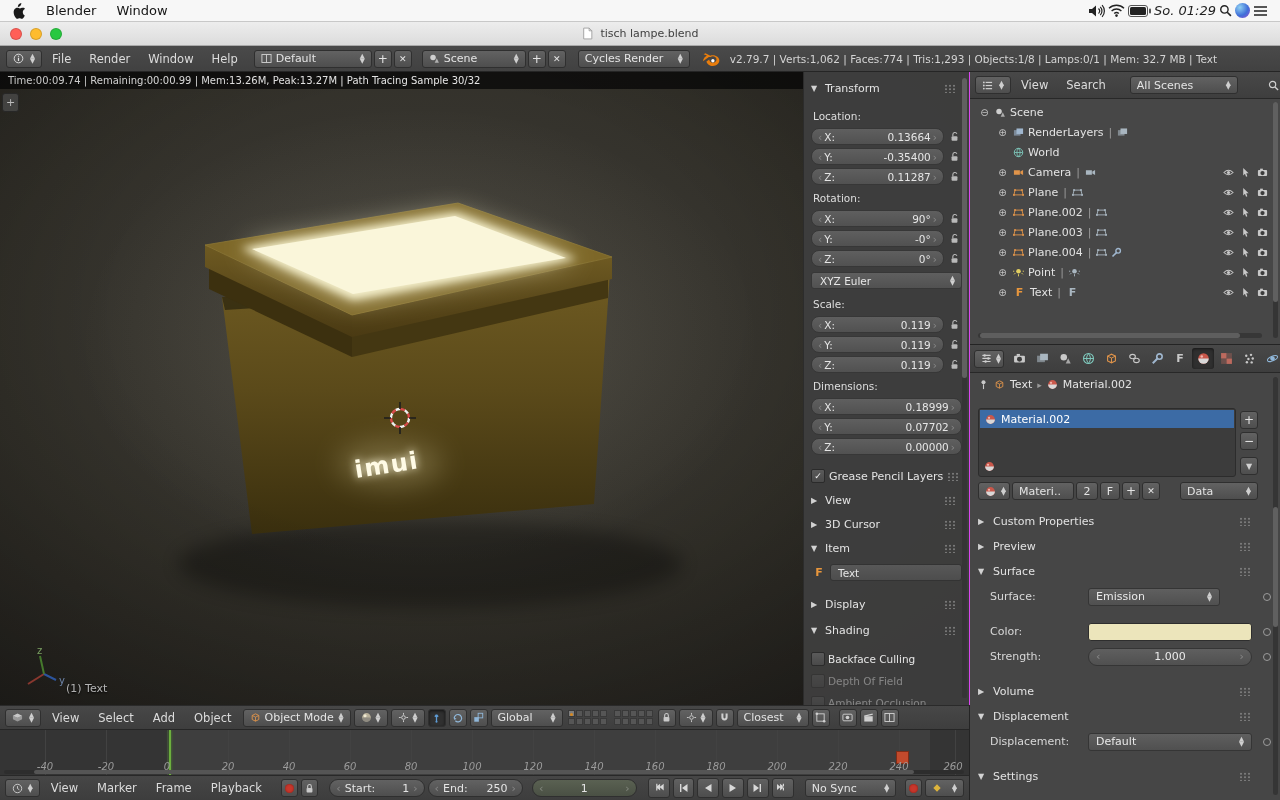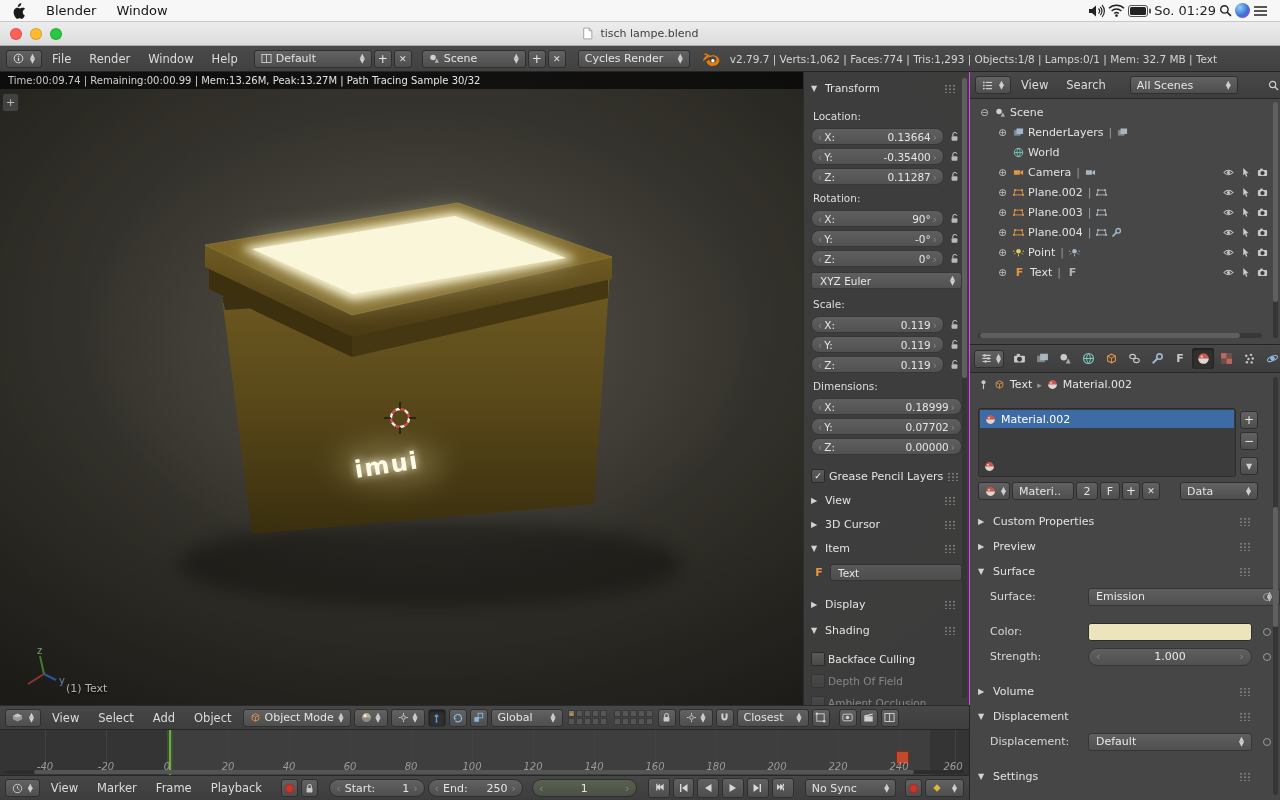--- a/index.html
+++ b/index.html
@@ -7,21 +7,21 @@
           font-family:"DejaVu Sans","Liberation Sans",sans-serif;cursor:default;}
   .abs{position:absolute;box-sizing:border-box;}
   .ic{width:13px;height:13px;display:inline-block;vertical-align:middle;flex:none;}
   .ic.s{width:11px;height:11px;}
   .ic.xs{width:10px;height:10px;}
 
   
   #menubar{left:0;top:0;width:1280px;height:22px;background:#f7f7f7;border-bottom:1px solid #c8c8c8;
            display:flex;align-items:center;font-size:13px;color:#151515;padding:0 12px;gap:20px;z-index:50;}
   #menubar .appname{font-weight:normal;}
-  #menubar .mright{margin-left:auto;display:flex;align-items:center;gap:3px;color:#222;}
+  #menubar .mright{margin-left:auto;display:flex;align-items:center;gap:3px;color:#222;font-style:italic;}
   .siri{width:15px;height:15px;border-radius:50%;background:radial-gradient(circle at 32% 30%,#8fd0f2,#3f6fd8 55%,#9a4fd0);}
   #titlebar{left:0;top:22px;width:1280px;height:24px;background:linear-gradient(#ededed,#dcdcdc);
             border-bottom:1px solid #aaa;display:flex;align-items:center;justify-content:center;
             font-size:11px;color:#404040;gap:6px;}
   .tl{position:absolute;top:6px;width:12px;height:12px;border-radius:50%;border:1px solid rgba(0,0,0,.15);box-sizing:border-box;}
   .tl.r{left:10px;background:#ff5f57}.tl.y{left:30px;background:#febc2e}.tl.g{left:50px;background:#28c840}
 
   
   .bmenu{color:#dcdcdc;font-size:11.5px;padding:0 8px;white-space:nowrap;}
   .w{display:inline-flex;align-items:center;gap:4px;height:18px;padding:0 6px;box-sizing:border-box;
@@ -956,20 +956,42 @@
           <svg class="ic s" viewBox="0 0 12 12">
               <use href="#s-cam"></use>
             </svg>
         </span>
       </div>
       <div class="ol-row" style="padding-left:26px">
         <span class="exp p"></span>
         <svg class="ic s c-or" viewBox="0 0 12 12">
             <use href="#s-plane"></use>
           </svg>
+        <span>Plane</span>
+        <span class="olsep"></span>
+        <svg class="ic s c-da" viewBox="0 0 12 12">
+            <use href="#s-plane"></use>
+          </svg>
+        <span class="ric">
+          <svg class="ic s" viewBox="0 0 12 12">
+              <use href="#s-eye"></use>
+            </svg>
+          <svg class="ic s" viewBox="0 0 12 12">
+              <use href="#s-cursor"></use>
+            </svg>
+          <svg class="ic s" viewBox="0 0 12 12">
+              <use href="#s-cam"></use>
+            </svg>
+        </span>
+      </div>
+      <div class="ol-row" style="padding-left:26px">
+        <span class="exp p"></span>
+        <svg class="ic s c-or" viewBox="0 0 12 12">
+            <use href="#s-plane"></use>
+          </svg>
         <span>Plane.002</span>
         <span class="olsep"></span>
         <svg class="ic s c-da" viewBox="0 0 12 12">
             <use href="#s-plane"></use>
           </svg>
         <span class="ric">
           <svg class="ic s" viewBox="0 0 12 12">
               <use href="#s-eye"></use>
             </svg>
           <svg class="ic s" viewBox="0 0 12 12">
@@ -1211,21 +1233,21 @@
         <span class="grip"></span>
       </div>
     <div class="ph" style="top:218px">
         <span class="tri o"></span>
         <span>Surface</span>
         <span class="grip"></span>
       </div>
 
     <div class="prow" style="left:20px;top:245px;width:270px">
       <span class="plab">Surface:</span>
-      <span class="pwid" style="position:absolute;left:98px;width:192px">
+      <span class="pwid" style="position:absolute;left:98px;width:132px">
           <span>Emission</span>
           <span class="updn"></span>
         </span>
       <span class="keydot" style="position:absolute;left:268px"></span>
     </div>
     <div class="prow" style="left:20px;top:280px;width:270px">
       <span class="plab">Color:</span>
       <span class="pwid" style="position: absolute; left: 98px; width: 164px; border: 1px solid rgb(46, 46, 46); background: rgb(236, 229, 187);"></span>
       <span class="keydot" style="position:absolute;left:268px"></span>
     </div>

